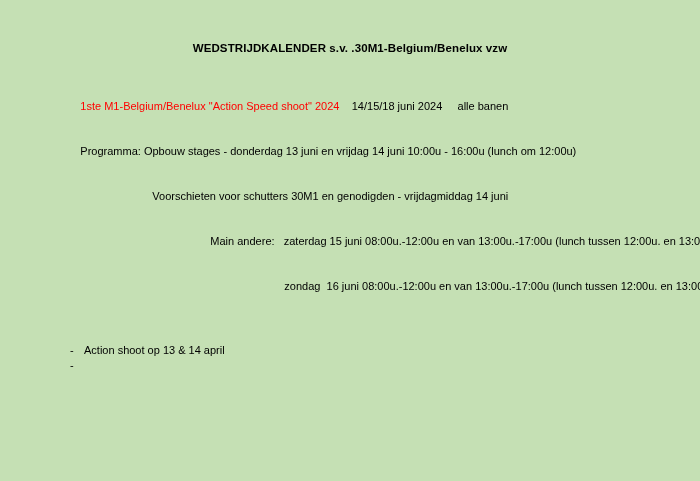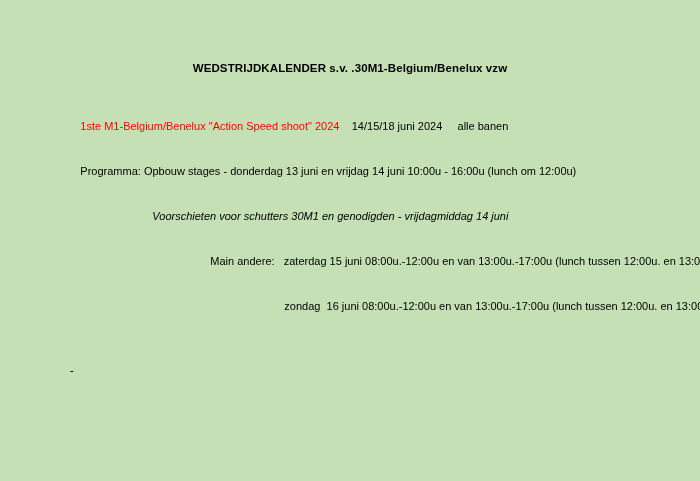--- a/index.html
+++ b/index.html
@@ -19,38 +19,38 @@
     position: relative;
     width: 700px;
     height: 481px;
     box-sizing: border-box;
     padding: 0;
   }
   .title {
     text-align: center;
     font-weight: bold;
     font-size: 11.5px;
-    margin-top: 62px;
+    margin-top: 42px;
     letter-spacing: 0.1px;
   }
   .block {
     margin-left: 62px;
     margin-right: 16px;
   }
   .sec1 {
     margin-top: 30px;
   }
   .red {
     color: #ff0000;
   }
   .line {
     line-height: 15px;
     white-space: pre;
   }
-  .indent2 { padding-left: 72px; font-style: italic; }
+  .indent2 { padding-left: 72px; }
   .indent3 { padding-left: 130px; }
   .indent4 { padding-left: 204px; }
   .sec2 {
     margin-top: 34px;
   }
   .list {
     margin: 0;
     padding: 0;
     list-style: none;
   }
@@ -86,20 +86,20 @@
     <div class="line indent3">
       <span>Main andere:</span><span>   </span><span>zaterdag 15 juni 08:00u.-12:00u en van 13:00u.-17:00u (lunch tussen 12:00u. en 13:00u.)</span>
     </div>
     <div class="line indent4">
       <span>zondag  16 juni 08:00u.-12:00u en van 13:00u.-17:00u (lunch tussen 12:00u. en 13:00u.)</span>
     </div>
   </div>
 
   <div class="block sec2">
     <ul class="list">
-      <li><span class="dash">-</span></li>
+      <li><span class="dash">-</span><span>Action shoot op 13 &amp; 14 april</span></li>
       <li><span class="dash">-</span></li>
 
     </ul>
 
   </div>
 
 </div>
 
 </body></html>

